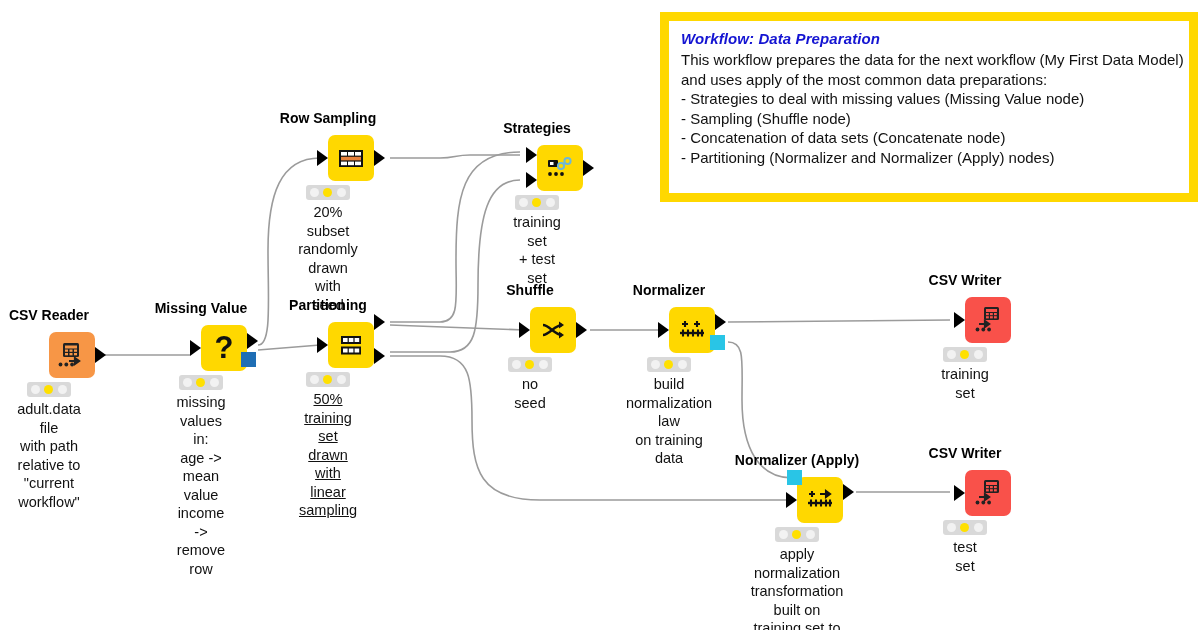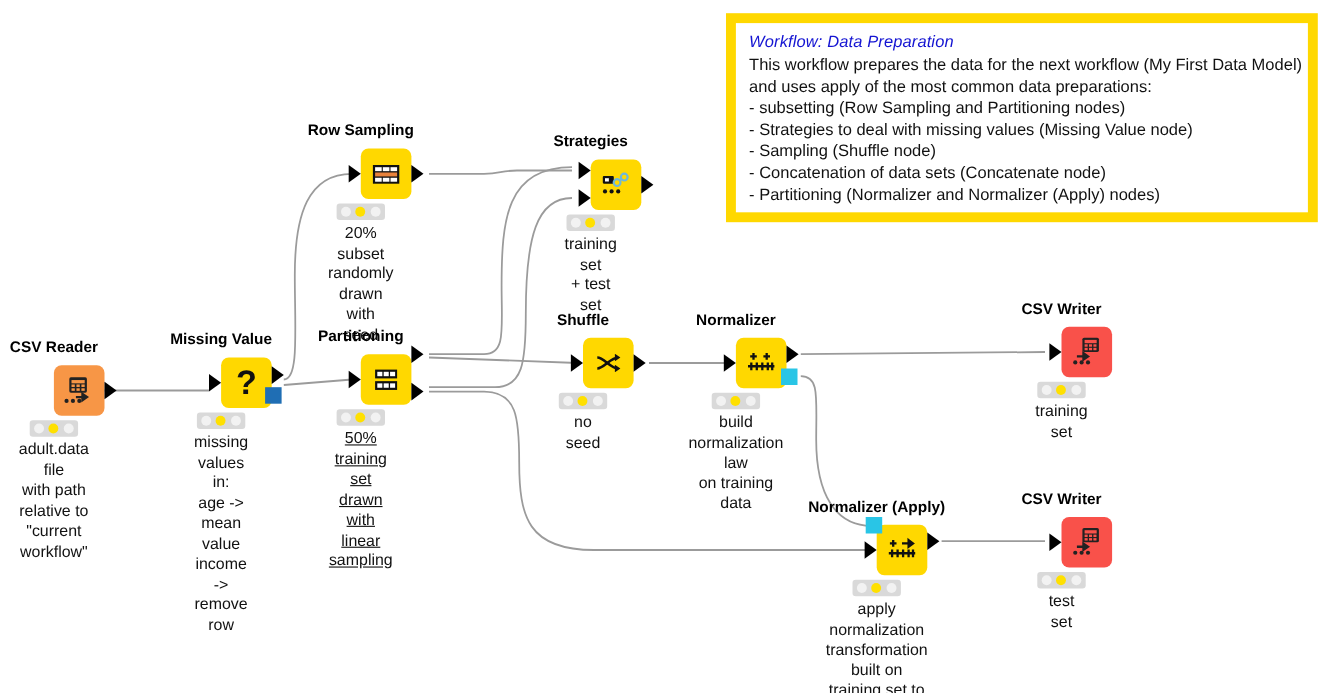--- a/index.html
+++ b/index.html
@@ -18,21 +18,21 @@
     padding:9px;
     box-sizing:border-box;
   }
   .annotation .inner{
     background:#ffffff;
     width:100%;height:100%;
     box-sizing:border-box;
     padding:8px 12px 10px 12px;
   }
   .annotation .atitle{
-    color:#1414d2;font-weight:normal;font-style:italic;font-size:15px;
+    color:#1414d2;font-weight:bold;font-style:italic;font-size:15px;
     line-height:20px;margin-bottom:1px;letter-spacing:.1px;
   }
   .annotation .aline{
     color:#111;font-size:15px;line-height:19.6px;white-space:nowrap;
   }
 
   
   .node{position:absolute;width:0;height:0;}
   .nbody{
     position:absolute;left:0;top:0;width:46px;height:46px;border-radius:7px;
@@ -109,21 +109,20 @@
 
       <path d="M856,492 L950,492"></path>
     </g>
   </svg>
 
   <div class="annotation" style="left:660px;top:12px;width:538px;height:190px;">
     <div class="inner">
       <div class="atitle">Workflow: Data Preparation</div>
       <div class="aline">This workflow prepares the data for the next workflow (My First Data Model)</div>
       <div class="aline">and uses apply of the most common data preparations:</div>
-      <div class="aline">- subsetting (Row Sampling and Partitioning nodes)</div>
       <div class="aline">- Strategies to deal with missing values (Missing Value node)</div>
       <div class="aline">- Sampling (Shuffle node)</div>
       <div class="aline">- Concatenation of data sets (Concatenate node)</div>
       <div class="aline">- Partitioning (Normalizer and Normalizer (Apply) nodes)</div>
     </div>
   </div>
 
   <div class="node" style="left:49px;top:332px;">
     <div class="ntitle">CSV Reader</div>
     <div class="nbody orange">

